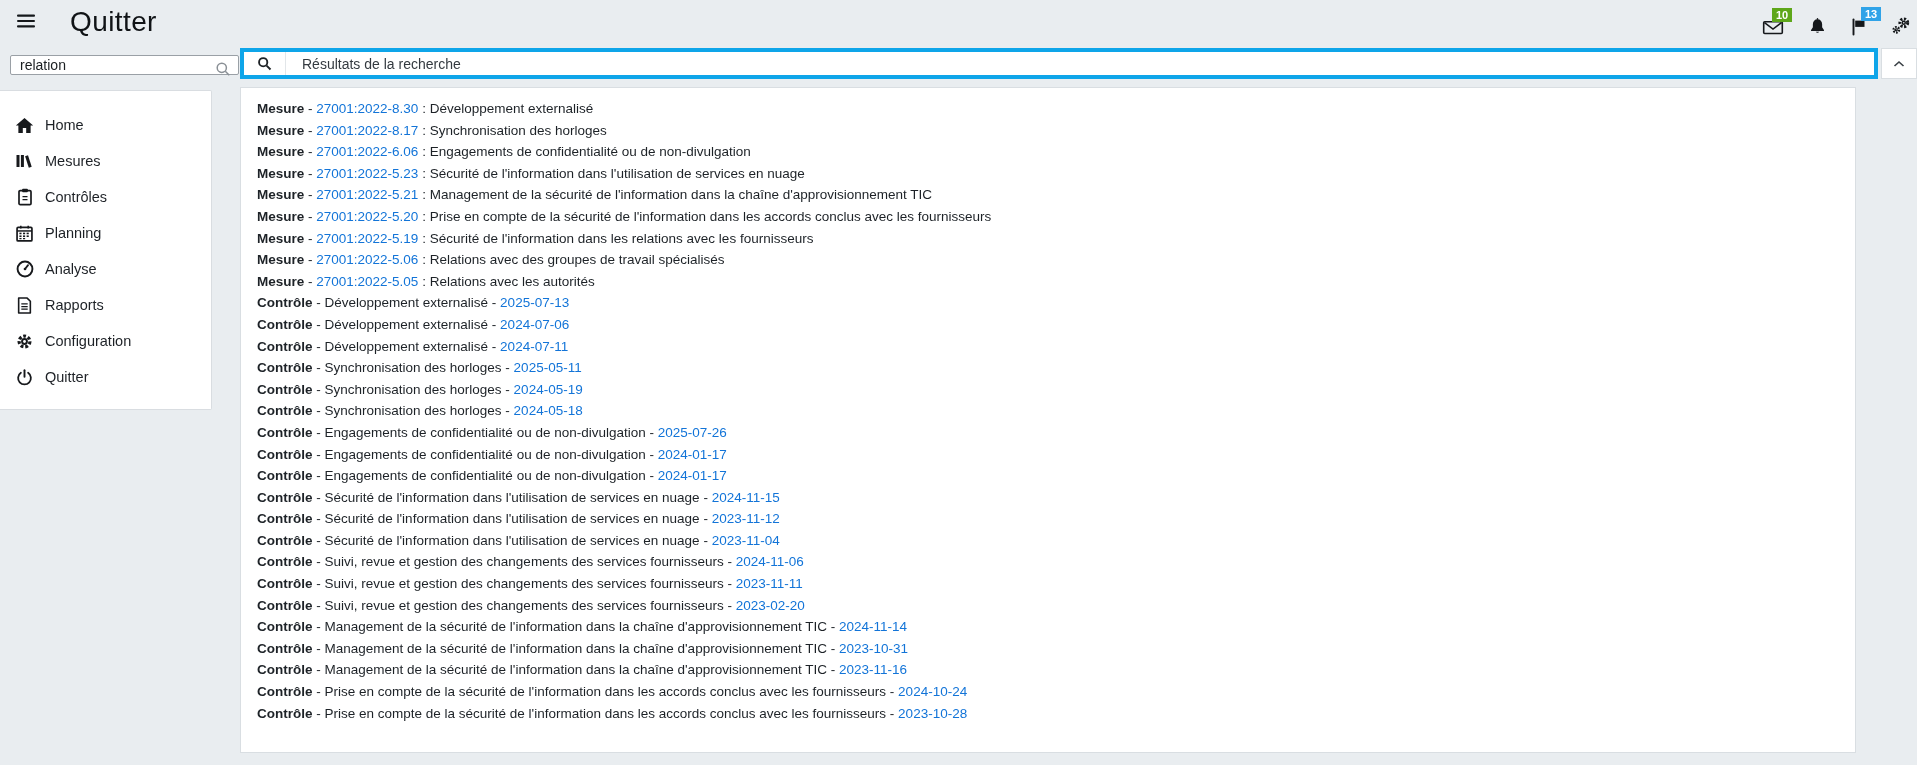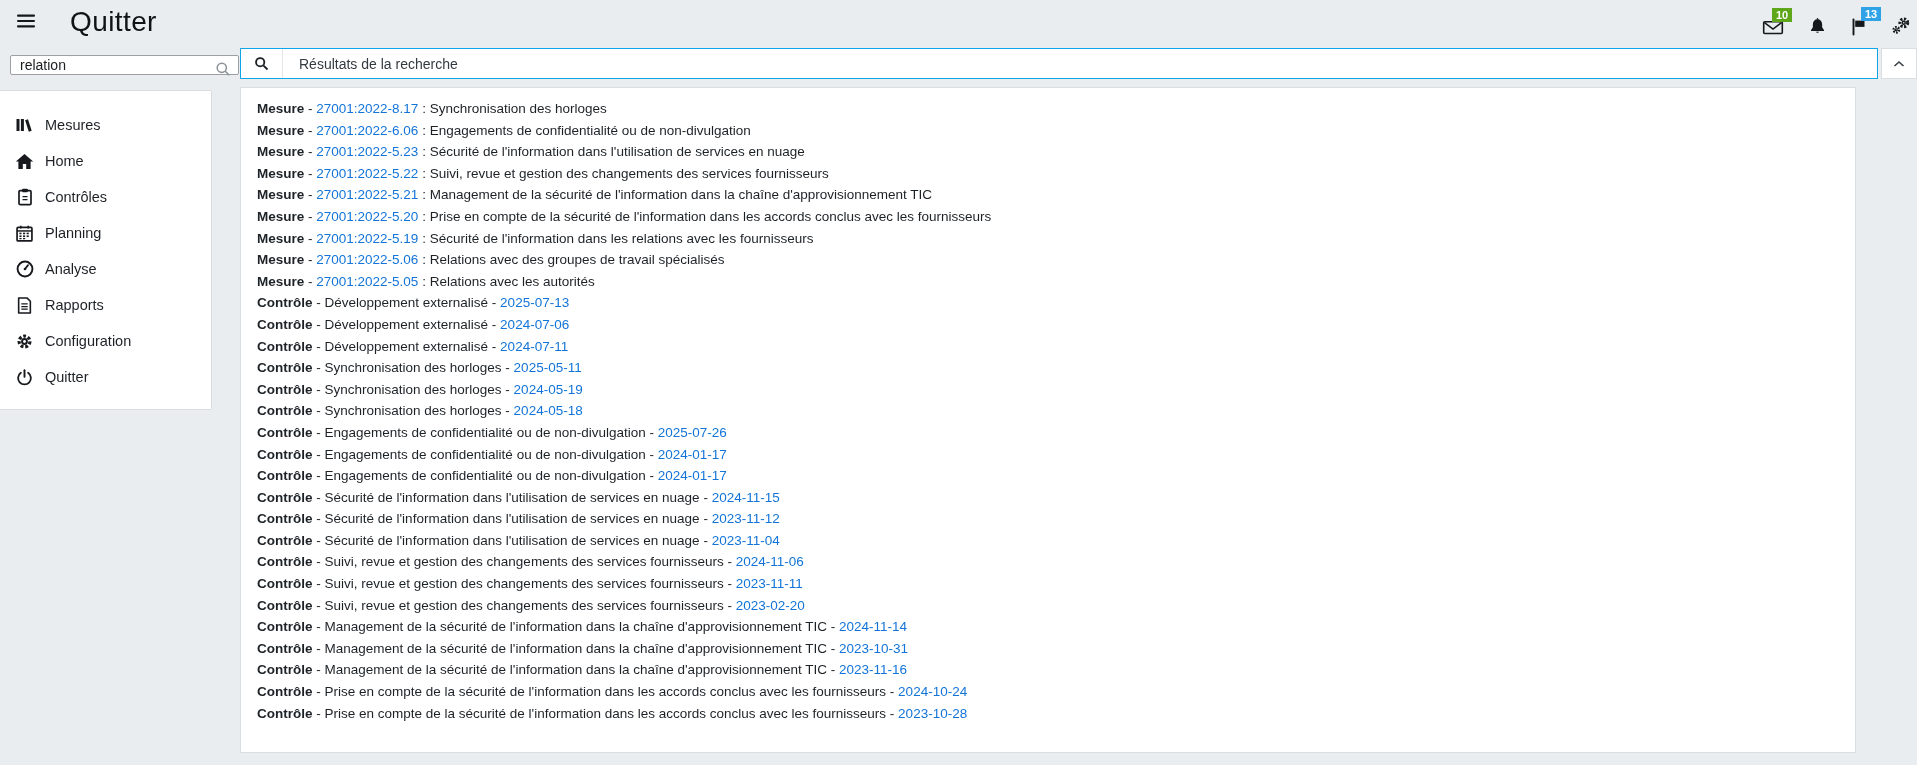--- a/index.html
+++ b/index.html
@@ -38,21 +38,21 @@
     position:absolute;left:0;top:90px;width:212px;box-sizing:border-box;
     background:#fff;border:1px solid #d9dde1;border-left:none;border-radius:0 2px 2px 0;
     padding:16px 0 14px 0;
   }
   .menu-item{height:36px;display:flex;align-items:center;padding-left:13px;cursor:pointer;font-size:14.5px;color:#1d2126;}
   .mi-icon{width:23px;display:flex;justify-content:center;margin-right:9px;color:#17191c;flex:none;}
 
   
   .search-result-bar{
     position:absolute;left:240px;top:48px;width:1638px;height:31px;box-sizing:border-box;
-    background:#fff;border:1px solid #0ea5e9;display:flex;align-items:center;
+    background:#fff;border:4px solid #0ea5e9;display:flex;align-items:center;
   }
   .srb-icon{width:41px;display:flex;justify-content:center;color:#1d2125;flex:none;}
   .srb-divider{width:1px;align-self:stretch;background:#e2e6e9;}
   .srb-label{margin-left:16px;font-size:14px;color:#343a40;}
   .collapse-btn{
     position:absolute;left:1881px;top:48px;width:36px;height:31px;box-sizing:border-box;
     background:#fff;border:1px solid #d9dee2;display:flex;align-items:center;justify-content:center;
     color:#3a4046;cursor:pointer;padding:0;
   }
   .results{
@@ -113,35 +113,35 @@
     <svg width="16" height="16" viewBox="0 0 16 16" fill="none" stroke="currentColor">
         <circle cx="6.8" cy="6.8" r="4.6" stroke-width="1.5"></circle>
         <path d="M10.3 10.3l4 4" stroke-width="1.5"></path>
       </svg>
   </span>
 </div>
 
 <nav class="menu-panel">
   <div class="menu-item">
     <span class="mi-icon">
+      <svg width="19" height="17" viewBox="0 0 18 16" fill="currentColor">
+          <path d="M9 .8L.8 8h2.4v7h4.2v-4.6h3.2V15h4.2V8h2.4z"></path>
+        </svg>
+    </span>
+    <span class="mi-label">Home</span>
+  </div>
+  <div class="menu-item">
+    <span class="mi-icon">
       <svg width="19" height="16" viewBox="0 0 18 16" fill="currentColor">
           <rect x="1" y="2" width="3" height="12"></rect>
           <rect x="5.4" y="2" width="3" height="12"></rect>
           <path d="M9.6 3.2l2.9-.9 3.7 11.5-2.9 1z"></path>
         </svg>
     </span>
     <span class="mi-label">Mesures</span>
-  </div>
-  <div class="menu-item">
-    <span class="mi-icon">
-      <svg width="19" height="17" viewBox="0 0 18 16" fill="currentColor">
-          <path d="M9 .8L.8 8h2.4v7h4.2v-4.6h3.2V15h4.2V8h2.4z"></path>
-        </svg>
-    </span>
-    <span class="mi-label">Home</span>
   </div>
   <div class="menu-item">
     <span class="mi-icon">
       <svg width="16" height="18" viewBox="0 0 16 18">
           <rect x="2" y="2.6" width="12" height="14" rx="1.2" fill="none" stroke="currentColor" stroke-width="1.7"></rect>
           <rect x="5.2" y="0.8" width="5.6" height="3.4" rx="0.8" fill="currentColor"></rect>
           <path d="M5.5 8.7h5M5.5 11.7h5" stroke="currentColor" stroke-width="1.3"></path>
         </svg>
     </span>
     <span class="mi-label">Contrôles</span>
@@ -216,24 +216,24 @@
   <span class="srb-divider"></span>
   <span class="srb-label">Résultats de la recherche</span>
 </div>
 <button class="collapse-btn">
   <svg width="12" height="8" viewBox="0 0 12 8" fill="none" stroke="currentColor">
       <path d="M1.5 6L6 2l4.5 4" stroke-width="1.6"></path>
     </svg>
 </button>
 
 <section class="results" id="results">
+    <div class="result-row"><b>Mesure</b> - <a href="#">27001:2022-8.30</a> : <span>Développement externalisé</span></div>
     <div class="result-row"><b>Mesure</b> - <a href="#">27001:2022-8.17</a> : <span>Synchronisation des horloges</span></div>
     <div class="result-row"><b>Mesure</b> - <a href="#">27001:2022-6.06</a> : <span>Engagements de confidentialité ou de non-divulgation</span></div>
     <div class="result-row"><b>Mesure</b> - <a href="#">27001:2022-5.23</a> : <span>Sécurité de l'information dans l'utilisation de services en nuage</span></div>
-    <div class="result-row"><b>Mesure</b> - <a href="#">27001:2022-5.22</a> : <span>Suivi, revue et gestion des changements des services fournisseurs</span></div>
     <div class="result-row"><b>Mesure</b> - <a href="#">27001:2022-5.21</a> : <span>Management de la sécurité de l'information dans la chaîne d'approvisionnement TIC</span></div>
     <div class="result-row"><b>Mesure</b> - <a href="#">27001:2022-5.20</a> : <span>Prise en compte de la sécurité de l'information dans les accords conclus avec les fournisseurs</span></div>
     <div class="result-row"><b>Mesure</b> - <a href="#">27001:2022-5.19</a> : <span>Sécurité de l'information dans les relations avec les fournisseurs</span></div>
     <div class="result-row"><b>Mesure</b> - <a href="#">27001:2022-5.06</a> : <span>Relations avec des groupes de travail spécialisés</span></div>
     <div class="result-row"><b>Mesure</b> - <a href="#">27001:2022-5.05</a> : <span>Relations avec les autorités</span></div>
     <div class="result-row"><b>Contrôle</b> - <span>Développement externalisé</span> - <a href="#">2025-07-13</a></div>
     <div class="result-row"><b>Contrôle</b> - <span>Développement externalisé</span> - <a href="#">2024-07-06</a></div>
     <div class="result-row"><b>Contrôle</b> - <span>Développement externalisé</span> - <a href="#">2024-07-11</a></div>
     <div class="result-row"><b>Contrôle</b> - <span>Synchronisation des horloges</span> - <a href="#">2025-05-11</a></div>
     <div class="result-row"><b>Contrôle</b> - <span>Synchronisation des horloges</span> - <a href="#">2024-05-19</a></div>

